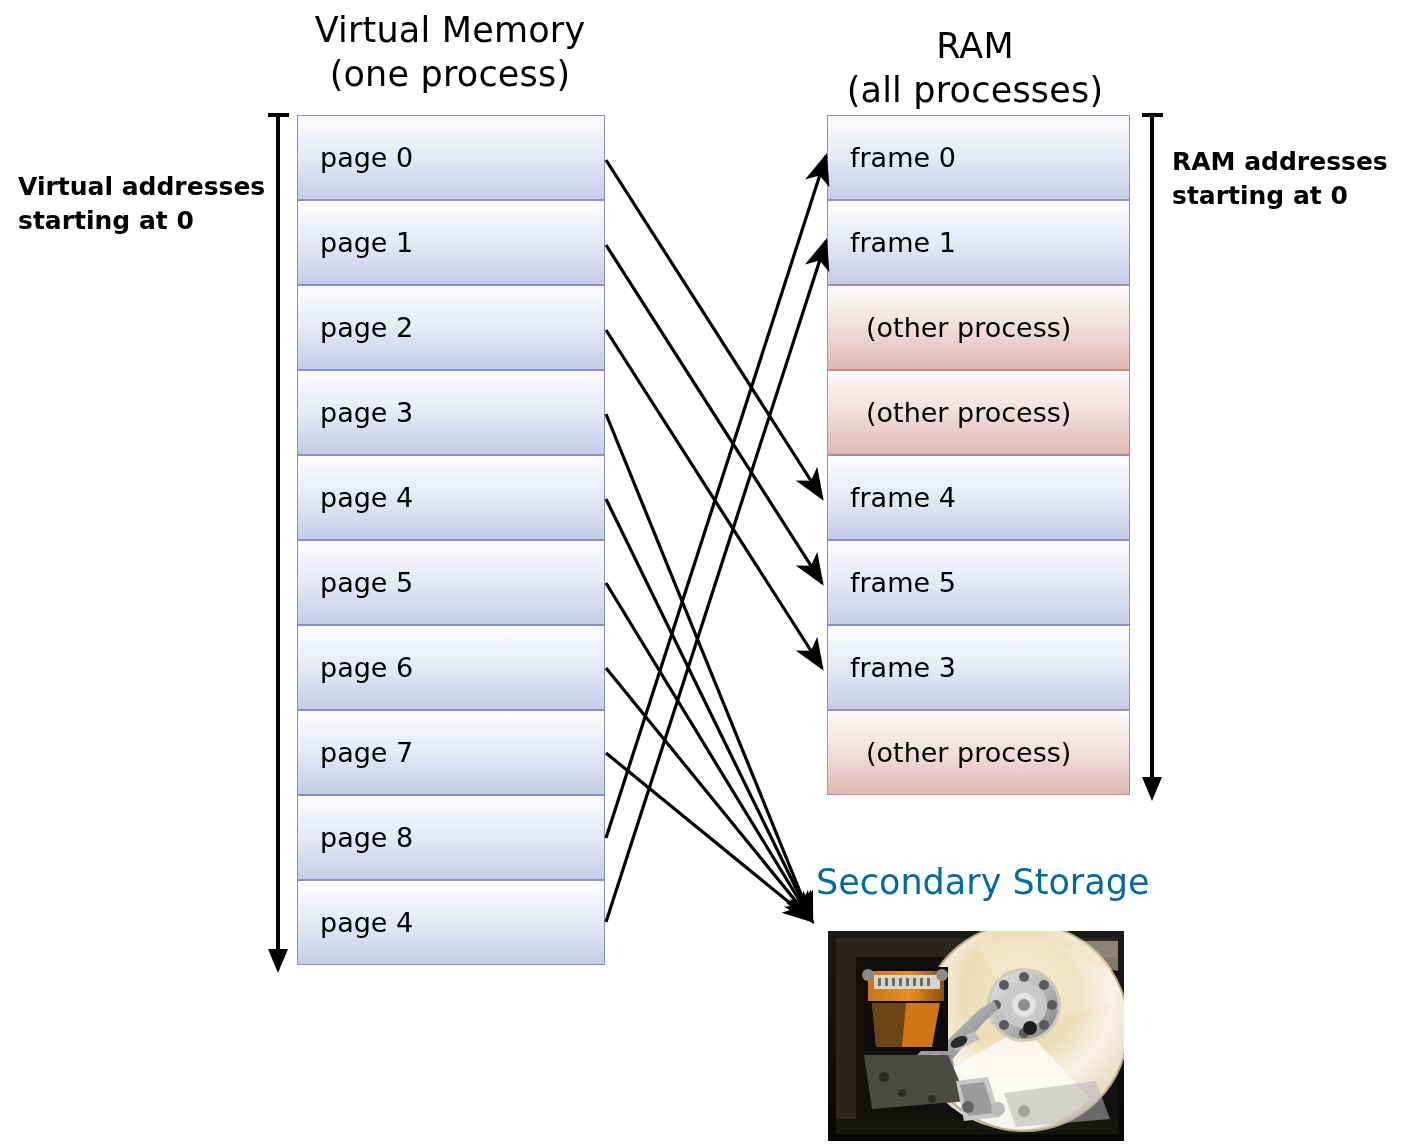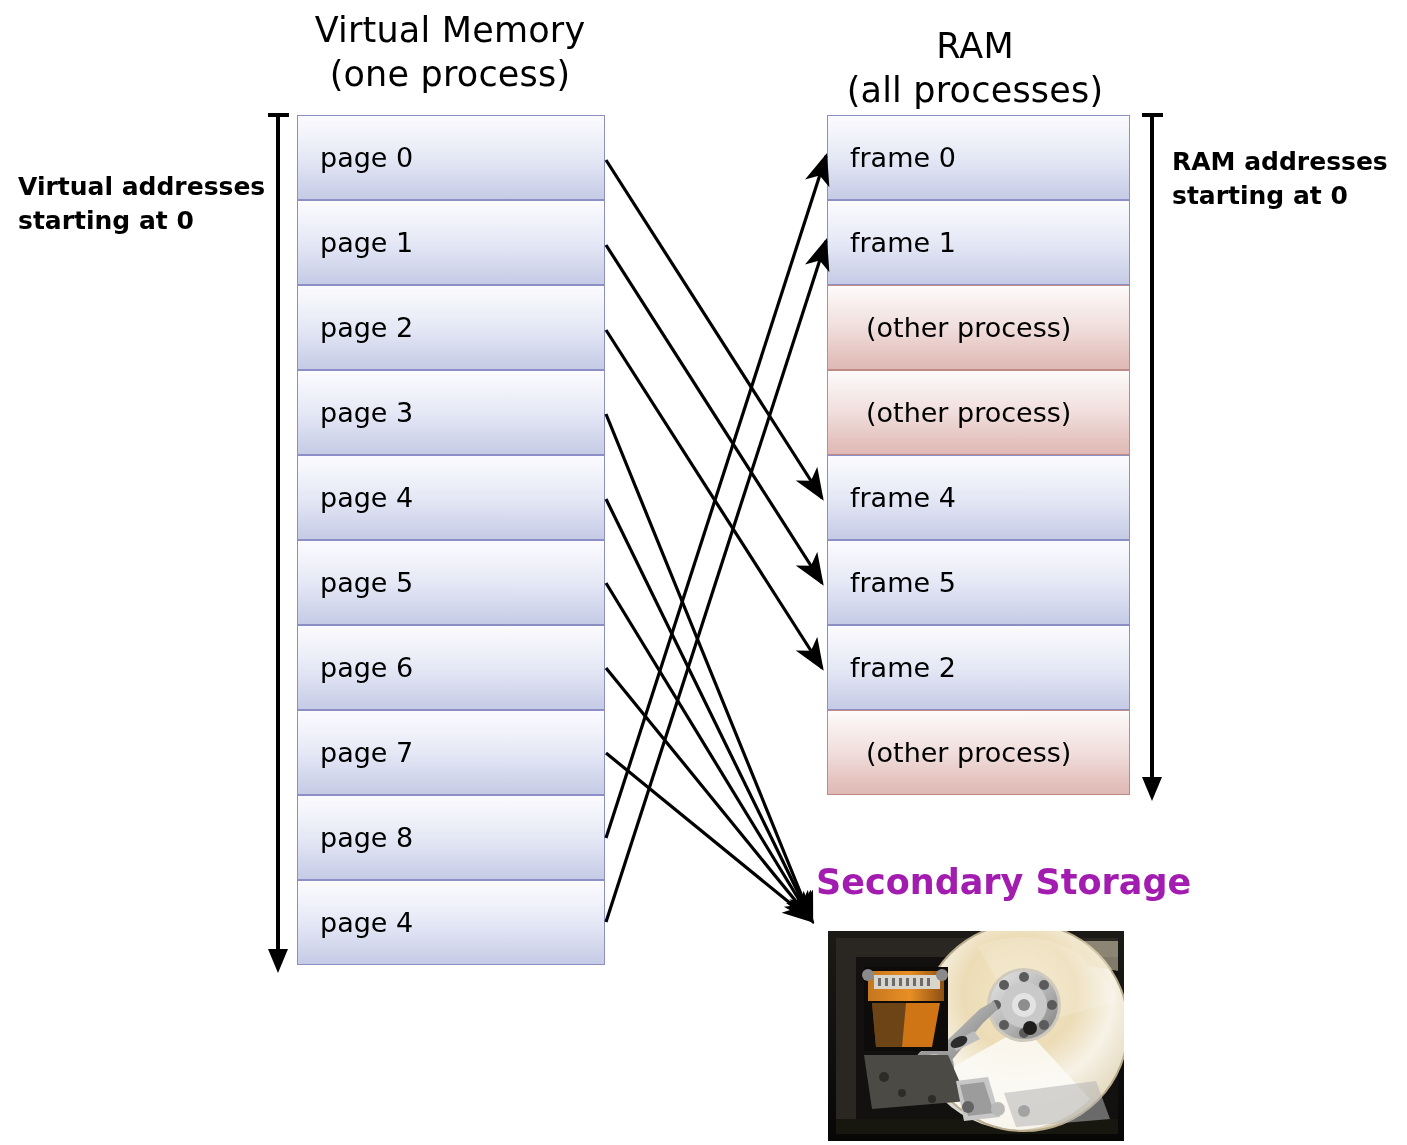--- a/index.html
+++ b/index.html
@@ -33,23 +33,22 @@
   }
   #vm-title { left: 290px; top: 8px; width: 320px; }
   #ram-title { left: 815px; top: 0; width: 320px; margin-top: 24px; }
 
   #secondary-title {
     position: absolute;
     left: 816px;
     top: 862px;
     font-size: 35px;
     line-height: 40px;
-    color: #a21caf;
+    color: #0369a1;
     white-space: pre;
-    font-weight: bold;
   }
 
   
   .side-label {
     position: absolute;
     font-size: 25px;
     line-height: 34px;
     color: #000;
     font-weight: bold;
     white-space: pre;
@@ -221,21 +220,21 @@
       <div class="cell red">
         <span class="cell-label">(other process)</span>
       </div>
       <div class="cell blue">
         <span class="cell-label">frame 4</span>
       </div>
       <div class="cell blue">
         <span class="cell-label">frame 5</span>
       </div>
       <div class="cell blue">
-        <span class="cell-label">frame 2</span>
+        <span class="cell-label">frame 3</span>
       </div>
       <div class="cell red">
         <span class="cell-label">(other process)</span>
       </div>
     </div>
 
   <svg id="arrows" viewBox="0 0 1407 1145" width="1407" height="1145" xmlns="http://www.w3.org/2000/svg">
     <defs>
       <marker id="ahead" markerWidth="11" markerHeight="11" refX="9" refY="4" orient="auto" markerUnits="strokeWidth">
         <path d="M0,0 L10,4 L0,8 L2.6,4 z" fill="#000"></path>

